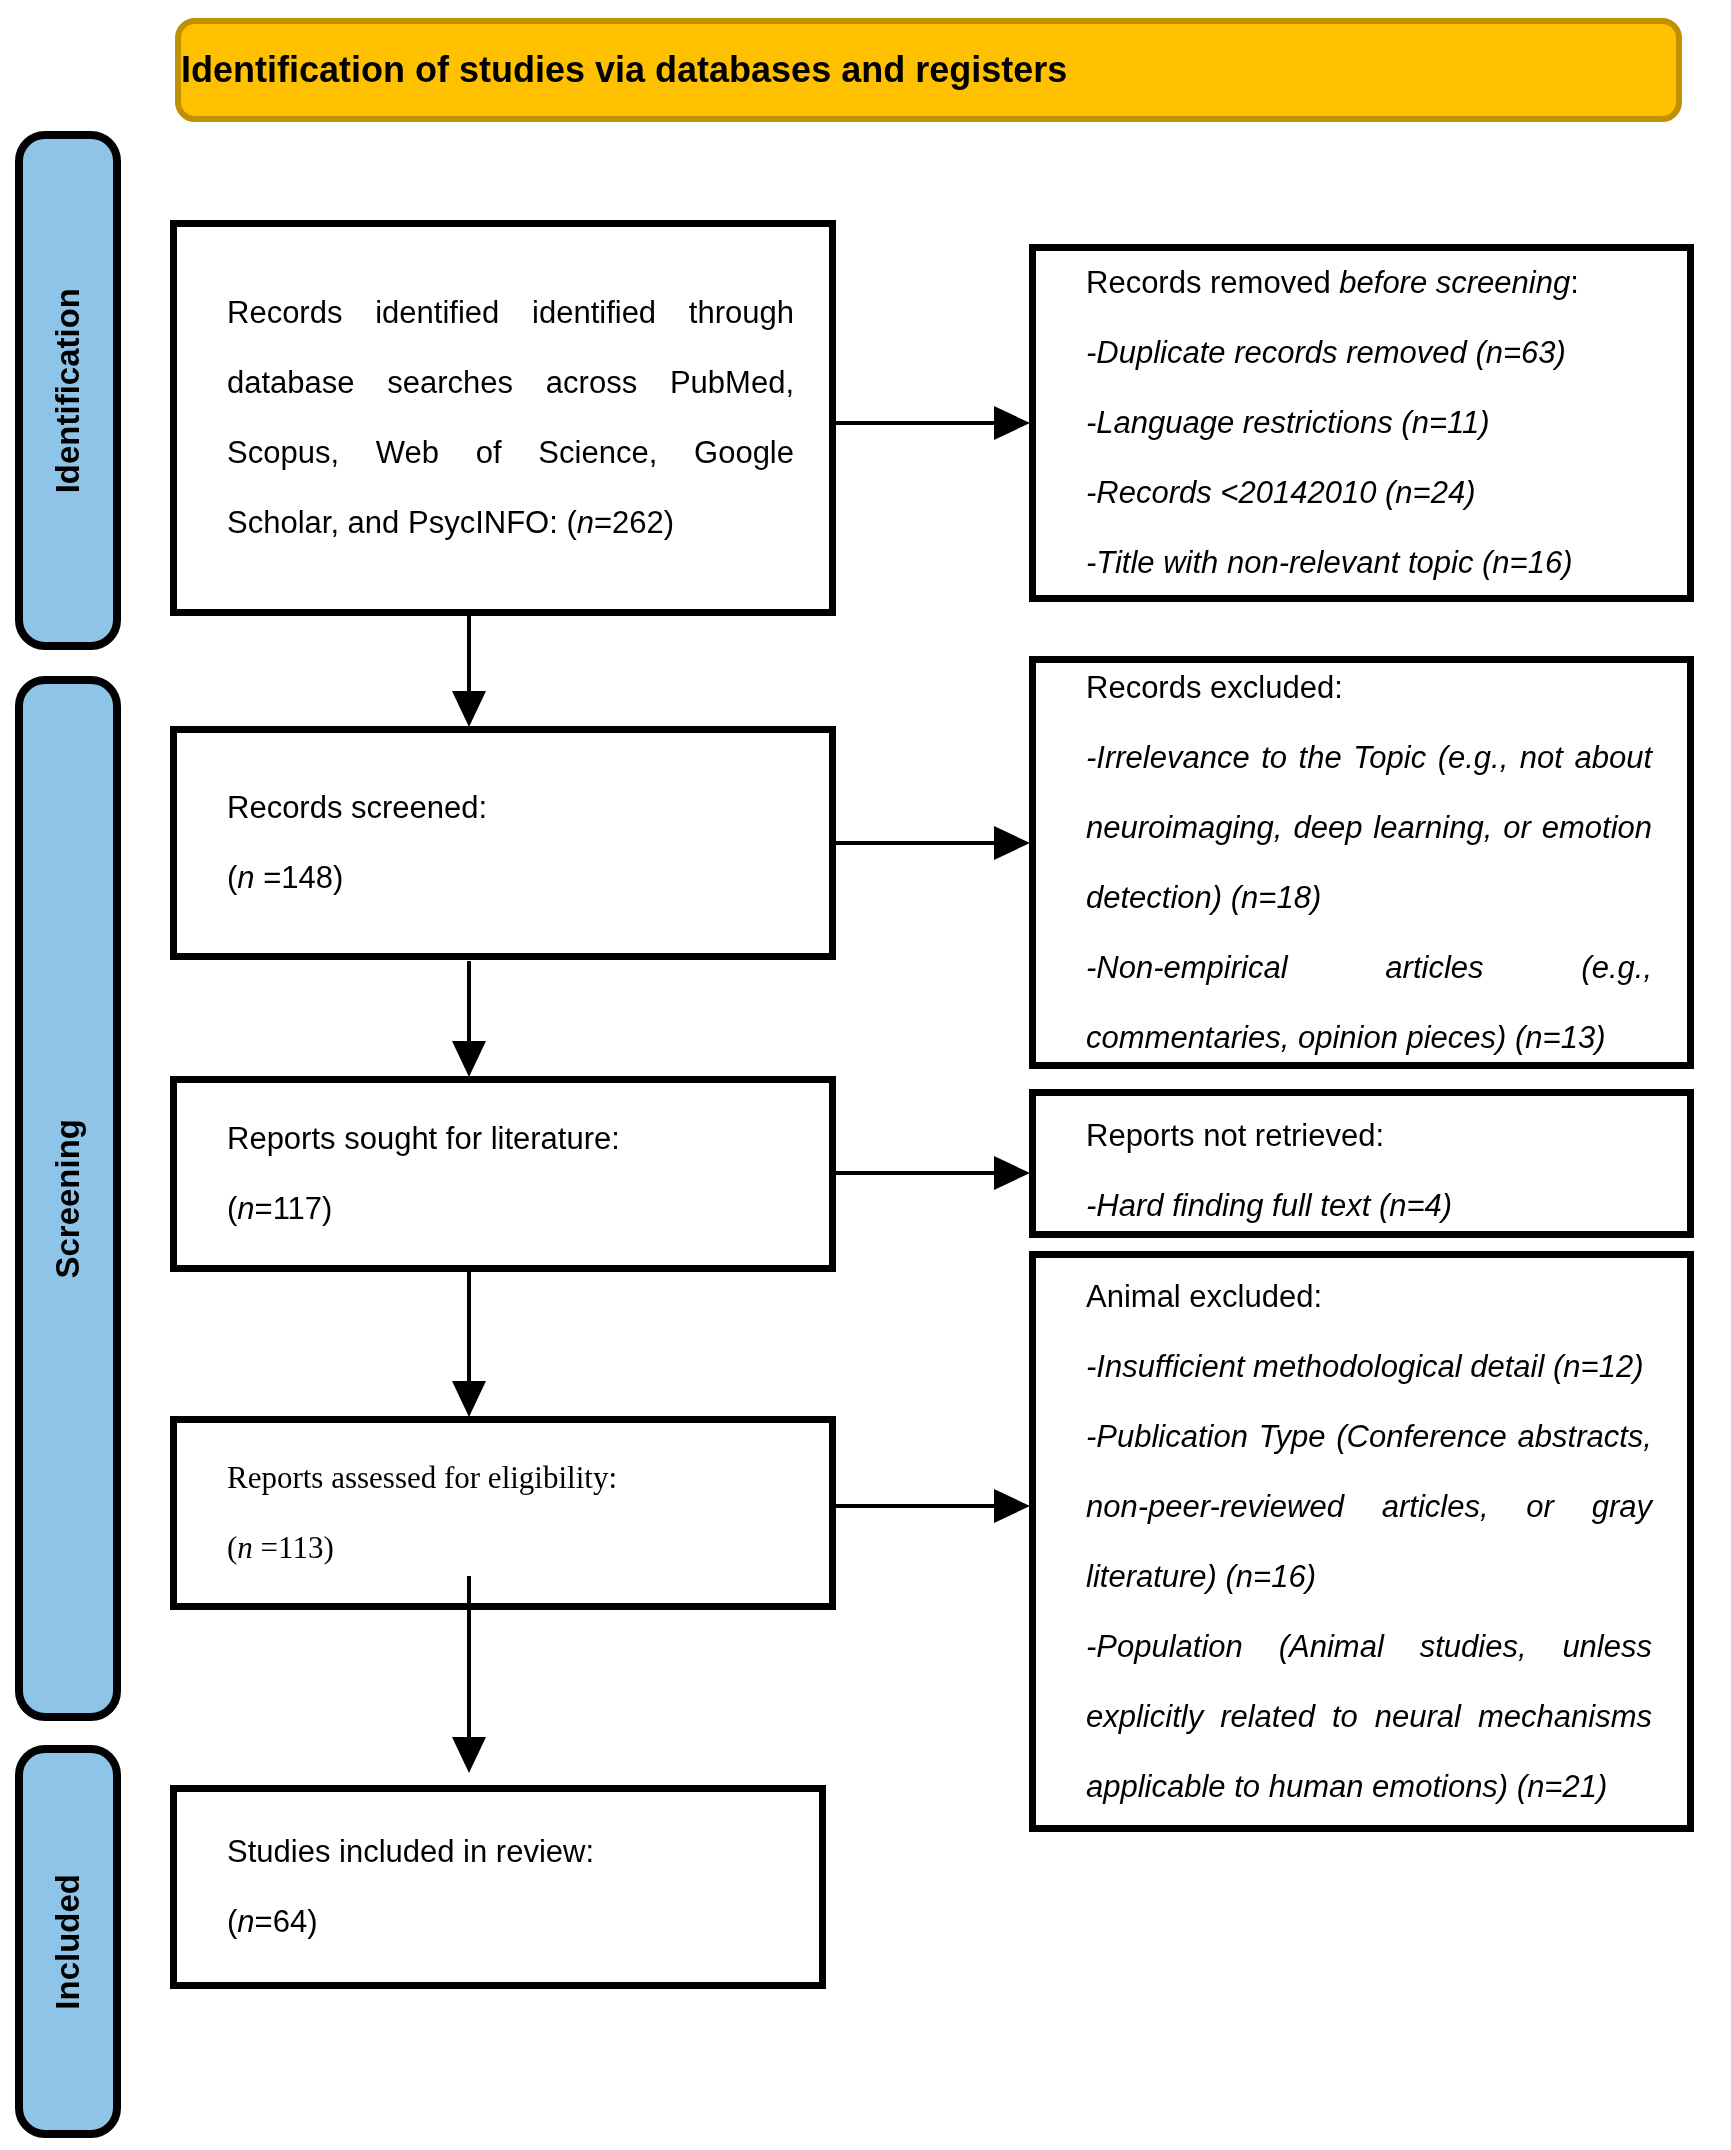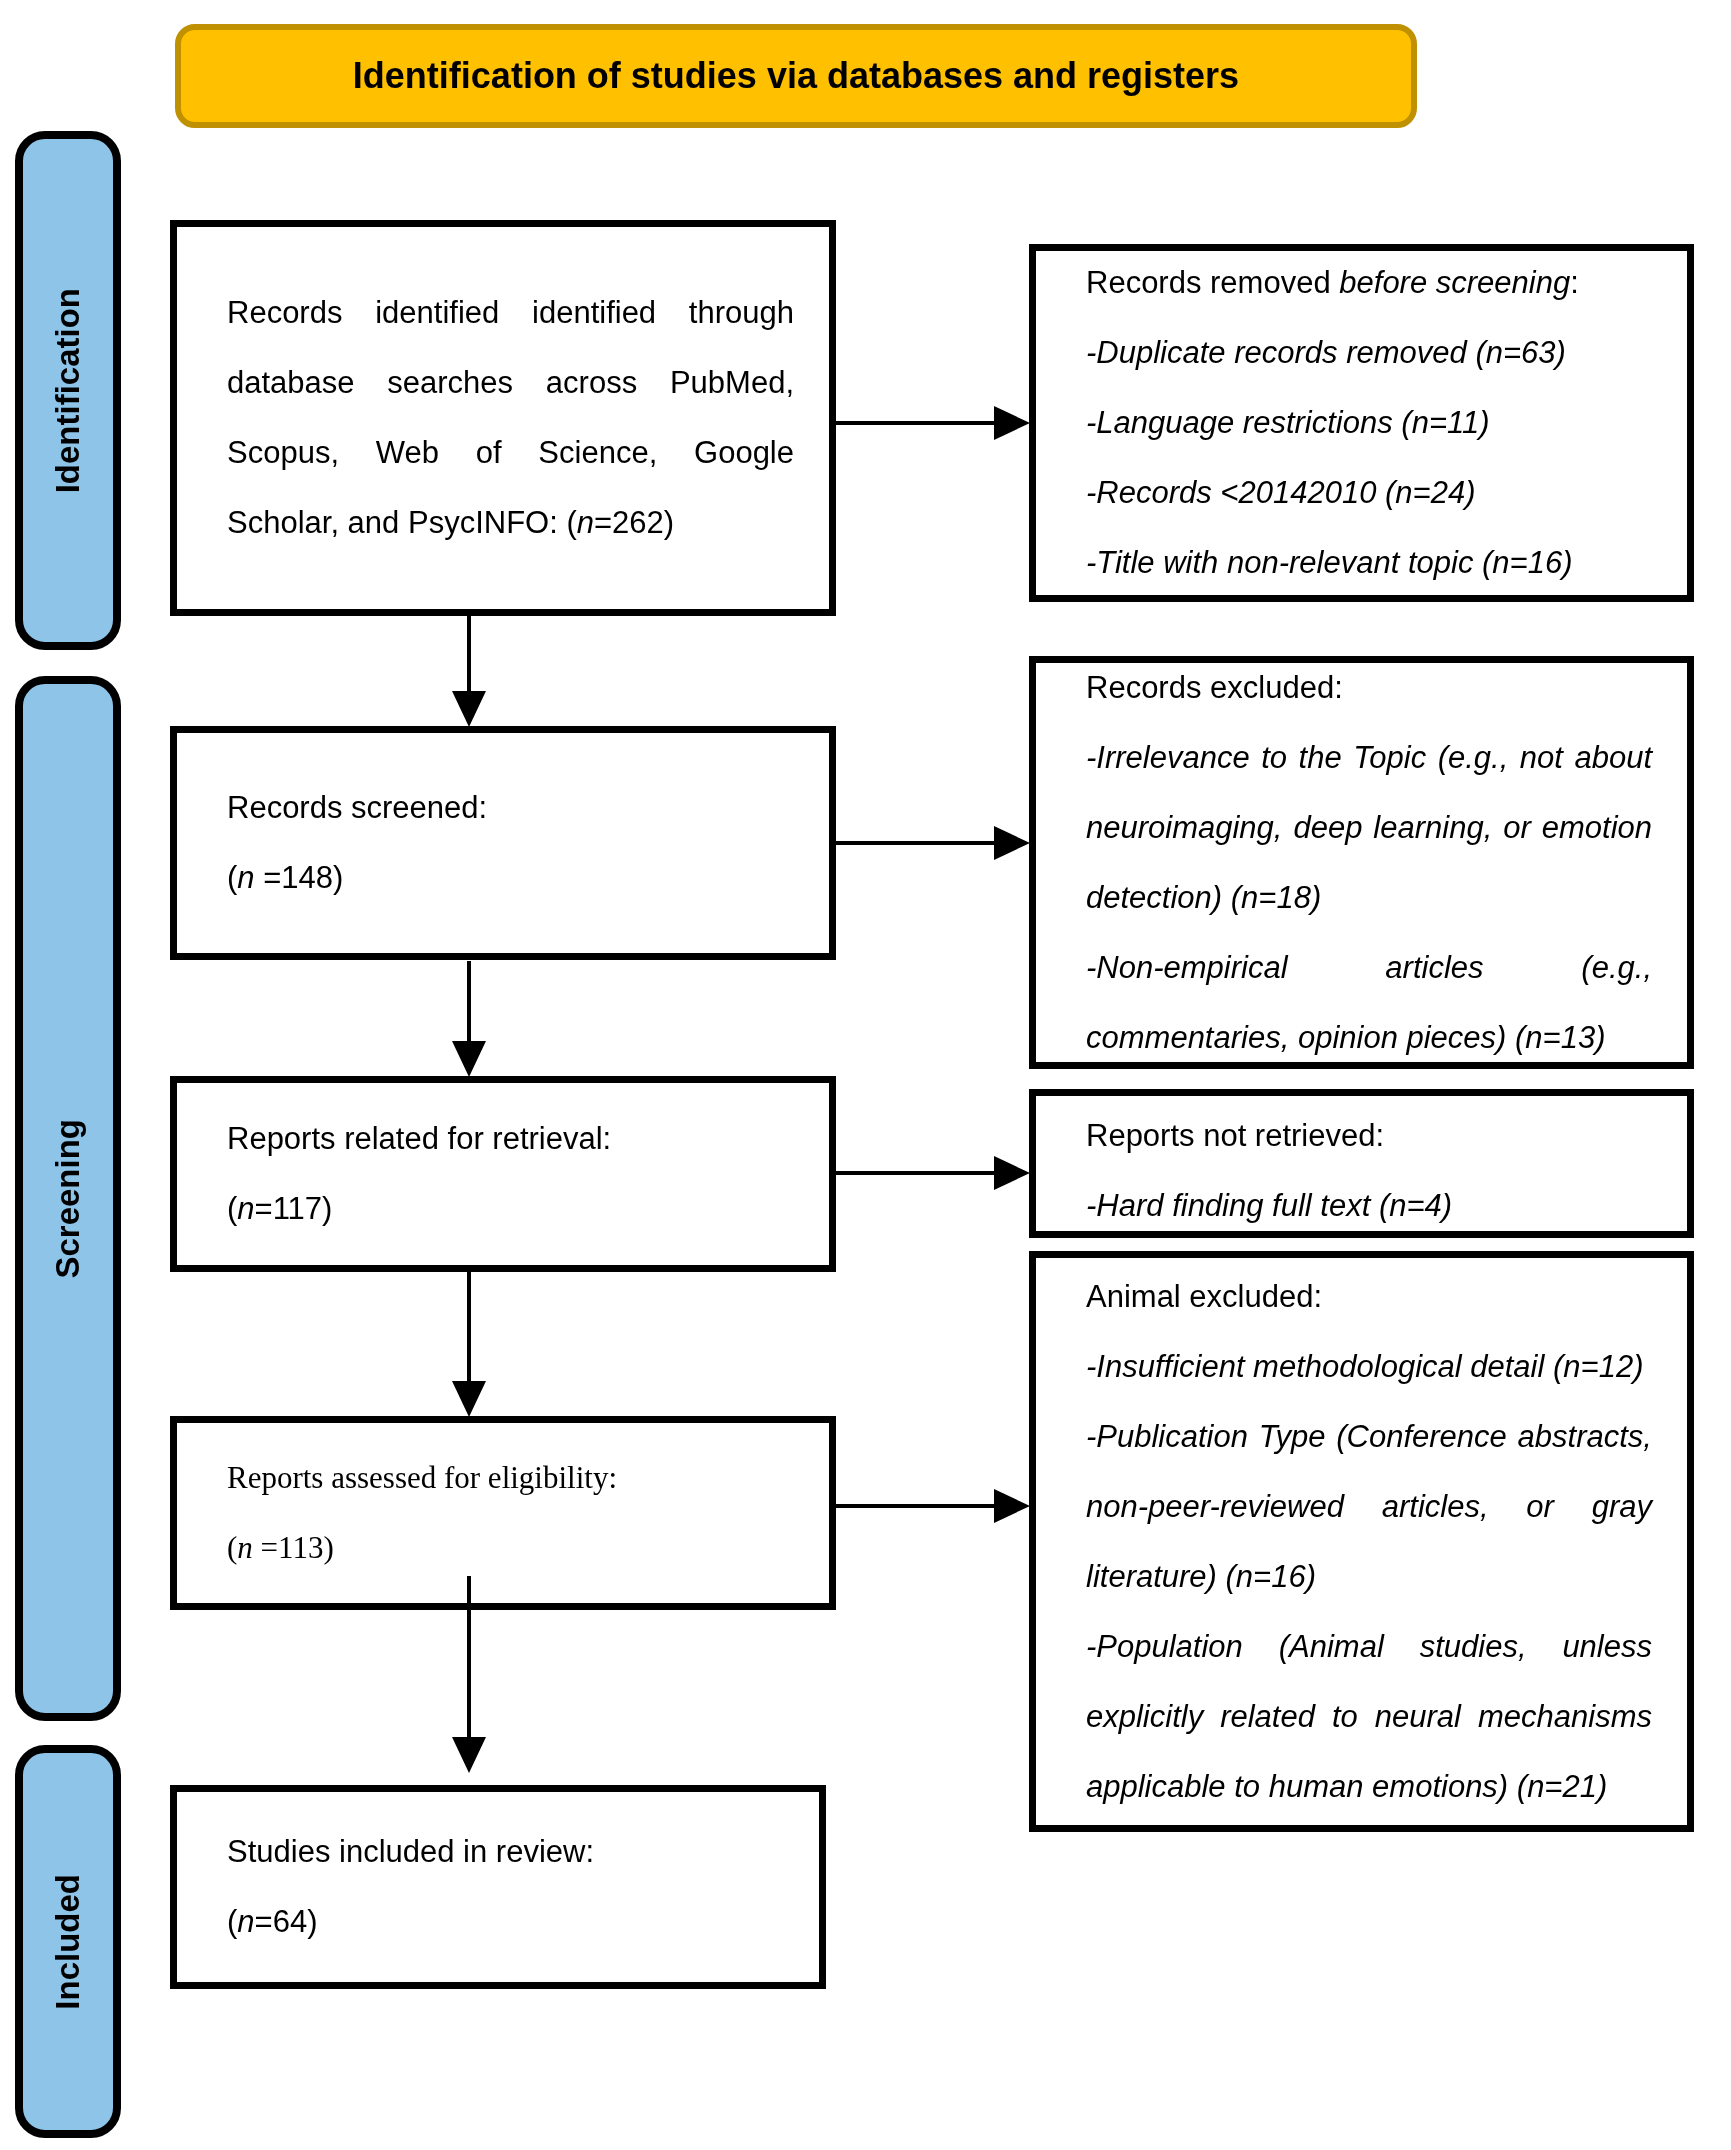--- a/index.html
+++ b/index.html
@@ -6,25 +6,25 @@
   .canvas{
     position:relative;
     width:1731px;height:2151px;
     background:#ffffff;
     font-family:"Liberation Sans", sans-serif;
     color:#000;
     overflow:hidden;
   }
   
   .hdr{
-    position:absolute;left:175px;top:24px;width:1242px;height:104px;
+    position:absolute;left:175px;top:18px;width:1507px;height:104px;
     box-sizing:border-box;
     border:6px solid #BF9000;
     border-radius:20px;
-    display:flex;align-items:center;justify-content:center;
+    display:flex;align-items:center;justify-content:flex-start;
   }
   .hdr span{font-size:36px;font-weight:bold;}
   
   .stage{
     position:absolute;left:15px;width:106px;
     box-sizing:border-box;
     border:8px solid #000;
     border-radius:30px;
     display:flex;align-items:center;justify-content:center;
   }
@@ -88,21 +88,21 @@
   <div class="box" style="left:170px;top:220px;width:666px;height:396px;">
     <p class="jus"><span>Records identified identified through database searches across PubMed, Scopus, Web of Science, Google Scholar, and PsycINFO: (</span><span style="font-style: italic;">n</span><span>=262)</span></p>
   </div>
 
   <div class="box" style="left:170px;top:726px;width:666px;height:234px;">
     <p>Records screened:</p>
     <p><span>(</span><span style="font-style: italic;">n</span><span> =148)</span></p>
   </div>
 
   <div class="box" style="left:170px;top:1076px;width:666px;height:196px;">
-    <p>Reports related for retrieval:</p>
+    <p>Reports sought for literature:</p>
     <p><span>(</span><span style="font-style: italic;">n</span><span>=117)</span></p>
   </div>
 
   <div class="box" style="left:170px;top:1416px;width:666px;height:194px;font-family:Liberation Serif, serif;">
     <p>Reports assessed for eligibility:</p>
     <p><span>(</span><span style="font-style: italic;">n</span><span> =113)</span></p>
   </div>
 
   <div class="box" style="left:170px;top:1785px;width:656px;height:204px;">
     <p>Studies included in review:</p>

